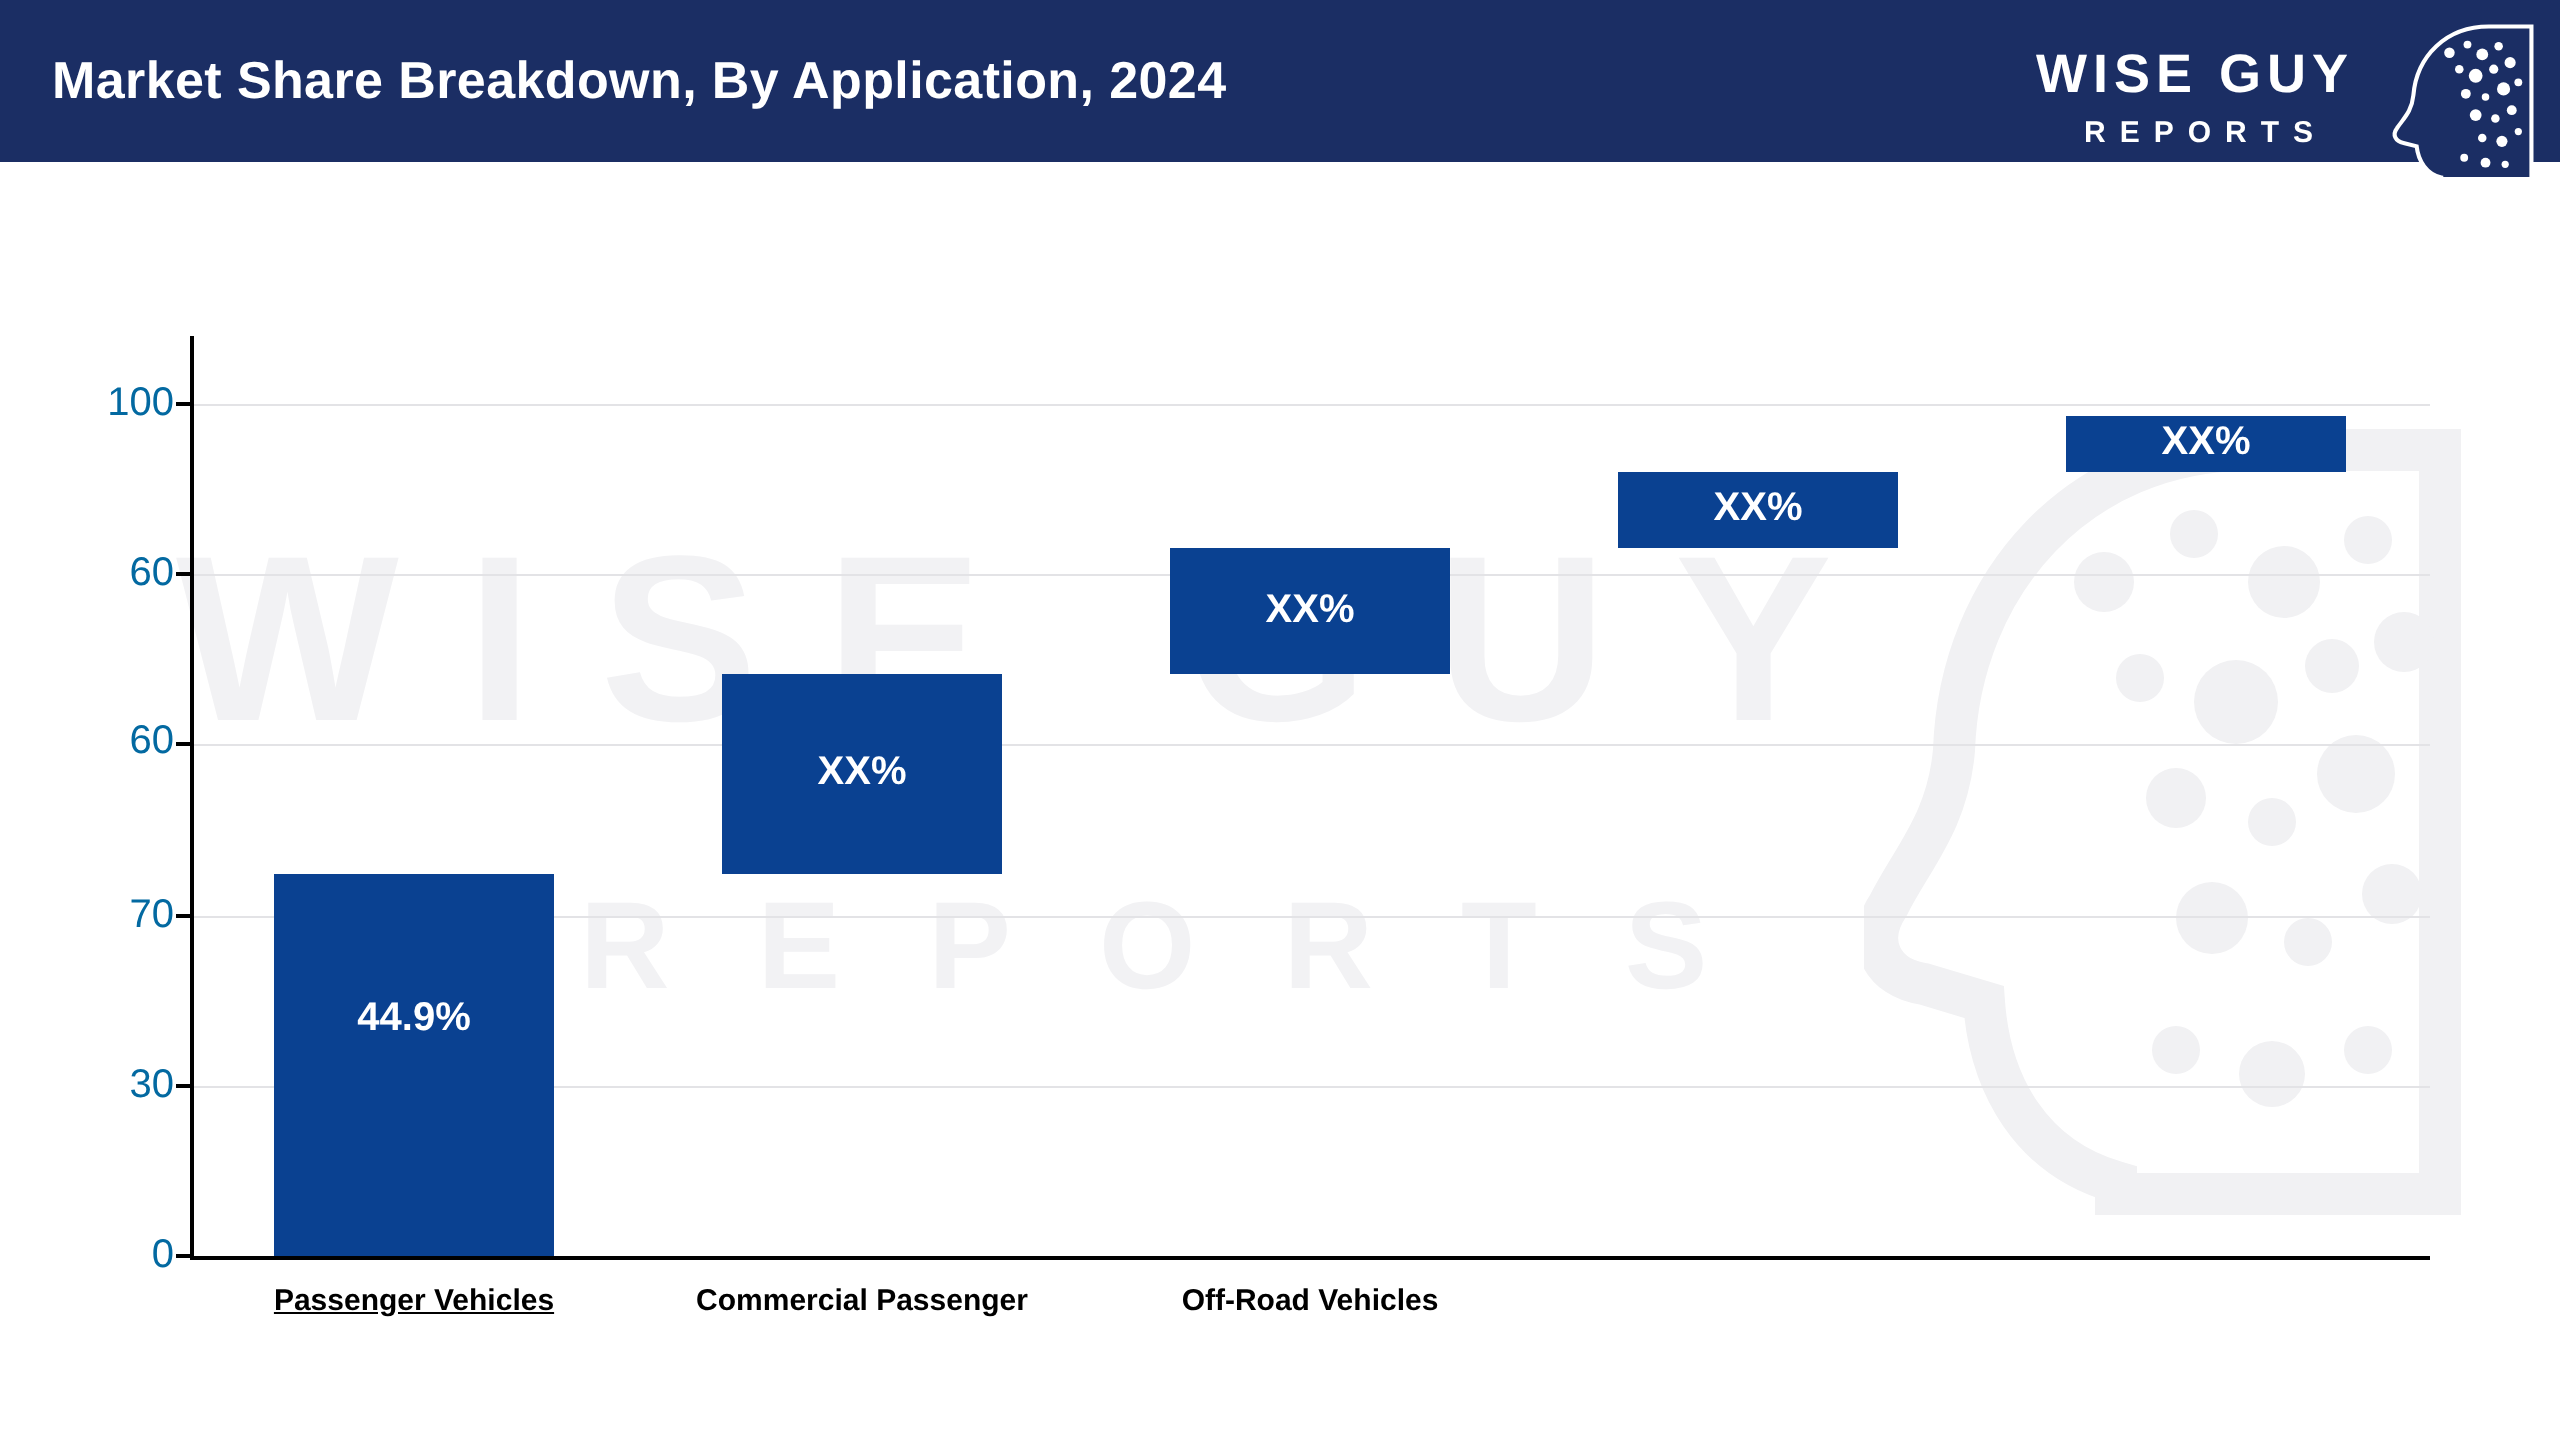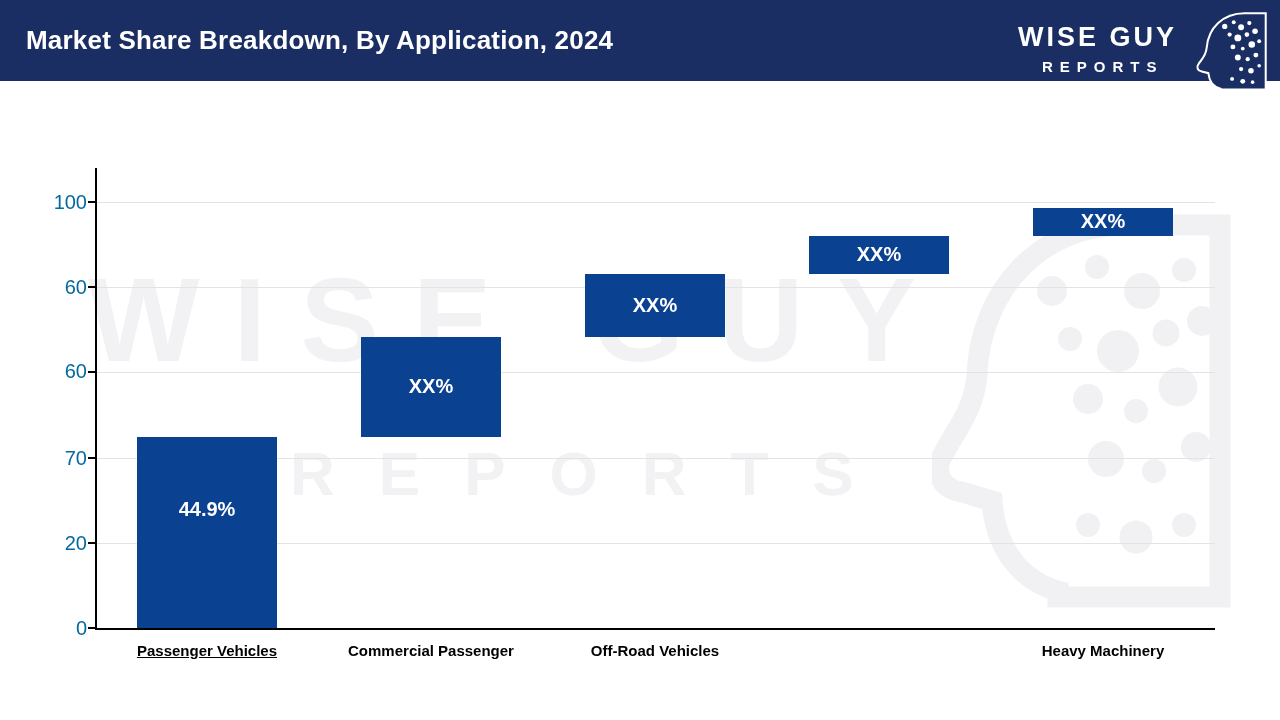--- a/index.html
+++ b/index.html
@@ -247,21 +247,21 @@
       <circle cx="84" cy="104" r="4" fill="#f1f1f3"></circle>
     </svg>
   </div>
 
   <div class="plot" id="plot">
     <div class="axis-y-line"></div>
     <div class="axis-x-line"></div>
   <div class="ytick" style="top: 460px;">0</div>
       <div class="ytick-mark" style="top: 460px;"></div>
       <div class="gridline" style="top: 374.815px;"></div>
-      <div class="ytick" style="top: 374.815px;">20</div>
+      <div class="ytick" style="top: 374.815px;">30</div>
       <div class="ytick-mark" style="top: 374.815px;"></div>
       <div class="gridline" style="top: 289.63px;"></div>
       <div class="ytick" style="top: 289.63px;">70</div>
       <div class="ytick-mark" style="top: 289.63px;"></div>
       <div class="gridline" style="top: 204.444px;"></div>
       <div class="ytick" style="top: 203px;">60</div>
       <div class="ytick-mark" style="top: 204.444px;"></div>
       <div class="gridline" style="top: 119.259px;"></div>
       <div class="ytick" style="top: 119.259px;">60</div>
       <div class="ytick-mark" style="top: 119.259px;"></div>
@@ -279,16 +279,15 @@
       <div class="bar" style="left: 490px; top: 106.481px; width: 140px; height: 62.6111px; background: rgb(10, 65, 145);">
         <div class="bar-label" style="top: 19.3056px;">XX%</div>
       </div>
       <div class="cat-label" style="left: 448px; width: 224px; top: 472px;">Off-Road Vehicles</div>
       <div class="bar" style="left: 714px; top: 67.7222px; width: 140px; height: 38.7593px; background: rgb(10, 65, 145);">
         <div class="bar-label" style="top: 7.37963px;">XX%</div>
       </div>
       <div class="bar" style="left: 938px; top: 40.037px; width: 140px; height: 27.6852px; background: rgb(10, 65, 145);">
         <div class="bar-label" style="top: 1.84259px;">XX%</div>
       </div>
-      <div class="cat-label" style="left: 896px; width: 224px; top: 472px;">Heavy Machinery</div>
     </div>
 
 </div>
 
 </body></html>

